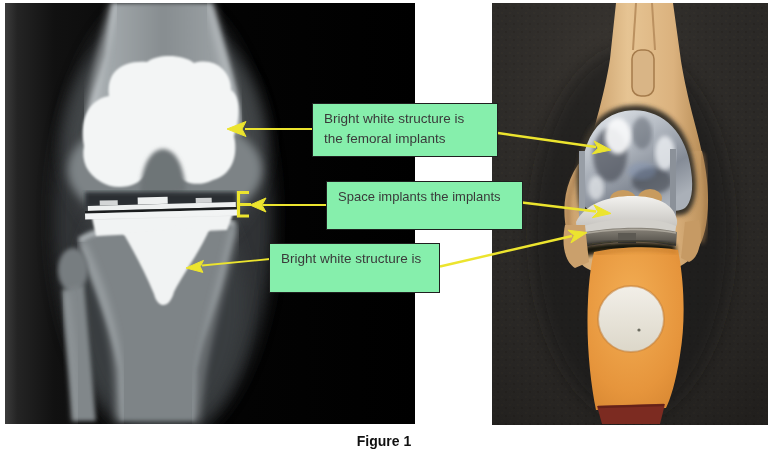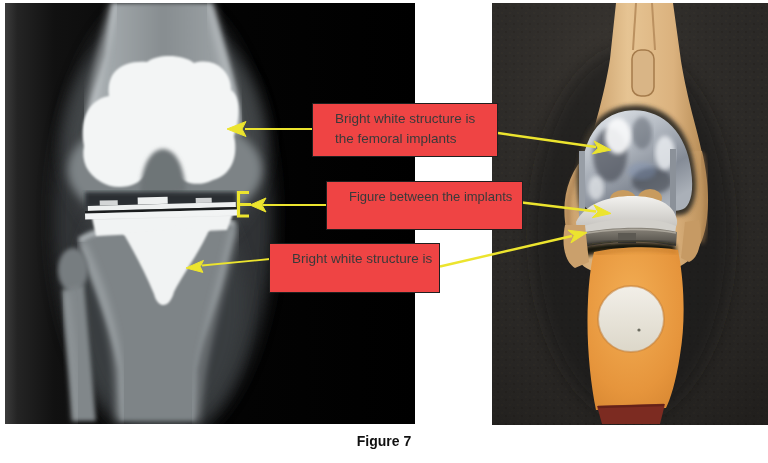--- a/index.html
+++ b/index.html
@@ -6,22 +6,22 @@
   body{
     width:768px;height:463px;background:#ffffff;overflow:hidden;
     font-family:"Liberation Sans", sans-serif;
   }
   .figure-canvas{position:relative;width:768px;height:463px;background:#ffffff;}
   .img-panel{position:absolute;display:block;}
   #xray-svg{left:5px;top:3px;}
   #photo-svg{left:492px;top:3px;}
   #overlay-svg{position:absolute;left:0;top:0;pointer-events:none;}
   .callout{
-    position:absolute;background:#ef4444;border:1.5px solid #1f1f1f;
-    box-sizing:border-box;padding:5px 6px 5px 22px;
+    position:absolute;background:#86efac;border:1.5px solid #1f1f1f;
+    box-sizing:border-box;padding:5px 6px 5px 11px;
     font-size:13.5px;line-height:20px;color:#3a3a3a;text-align:left;
     z-index:5;
   }
   .callout .ln{display:block;white-space:nowrap;}
   #box-femoral{left:312px;top:103px;width:186px;height:54px;}
   #box-poly{left:326px;top:181px;width:197px;height:49px;font-size:13px;}
   #box-tibial{left:269px;top:243px;width:171px;height:50px;}
   .caption{
     position:absolute;left:0;top:433px;width:768px;text-align:center;
     font-size:14px;font-weight:bold;color:#111111;
@@ -252,22 +252,22 @@
       </g>
     </g>
   </svg>
 
   <div class="callout" id="box-femoral">
     <span class="ln">Bright white structure is</span>
     <span class="ln">the femoral implants</span>
   </div>
 
   <div class="callout" id="box-poly">
-    <span class="ln">Figure between the implants</span>
+    <span class="ln">Space implants the implants</span>
   </div>
 
   <div class="callout" id="box-tibial">
     <span class="ln">Bright white structure is</span>
   </div>
 
-  <div class="caption">Figure 7</div>
+  <div class="caption">Figure 1</div>
 
 </div>
 
 </body></html>

